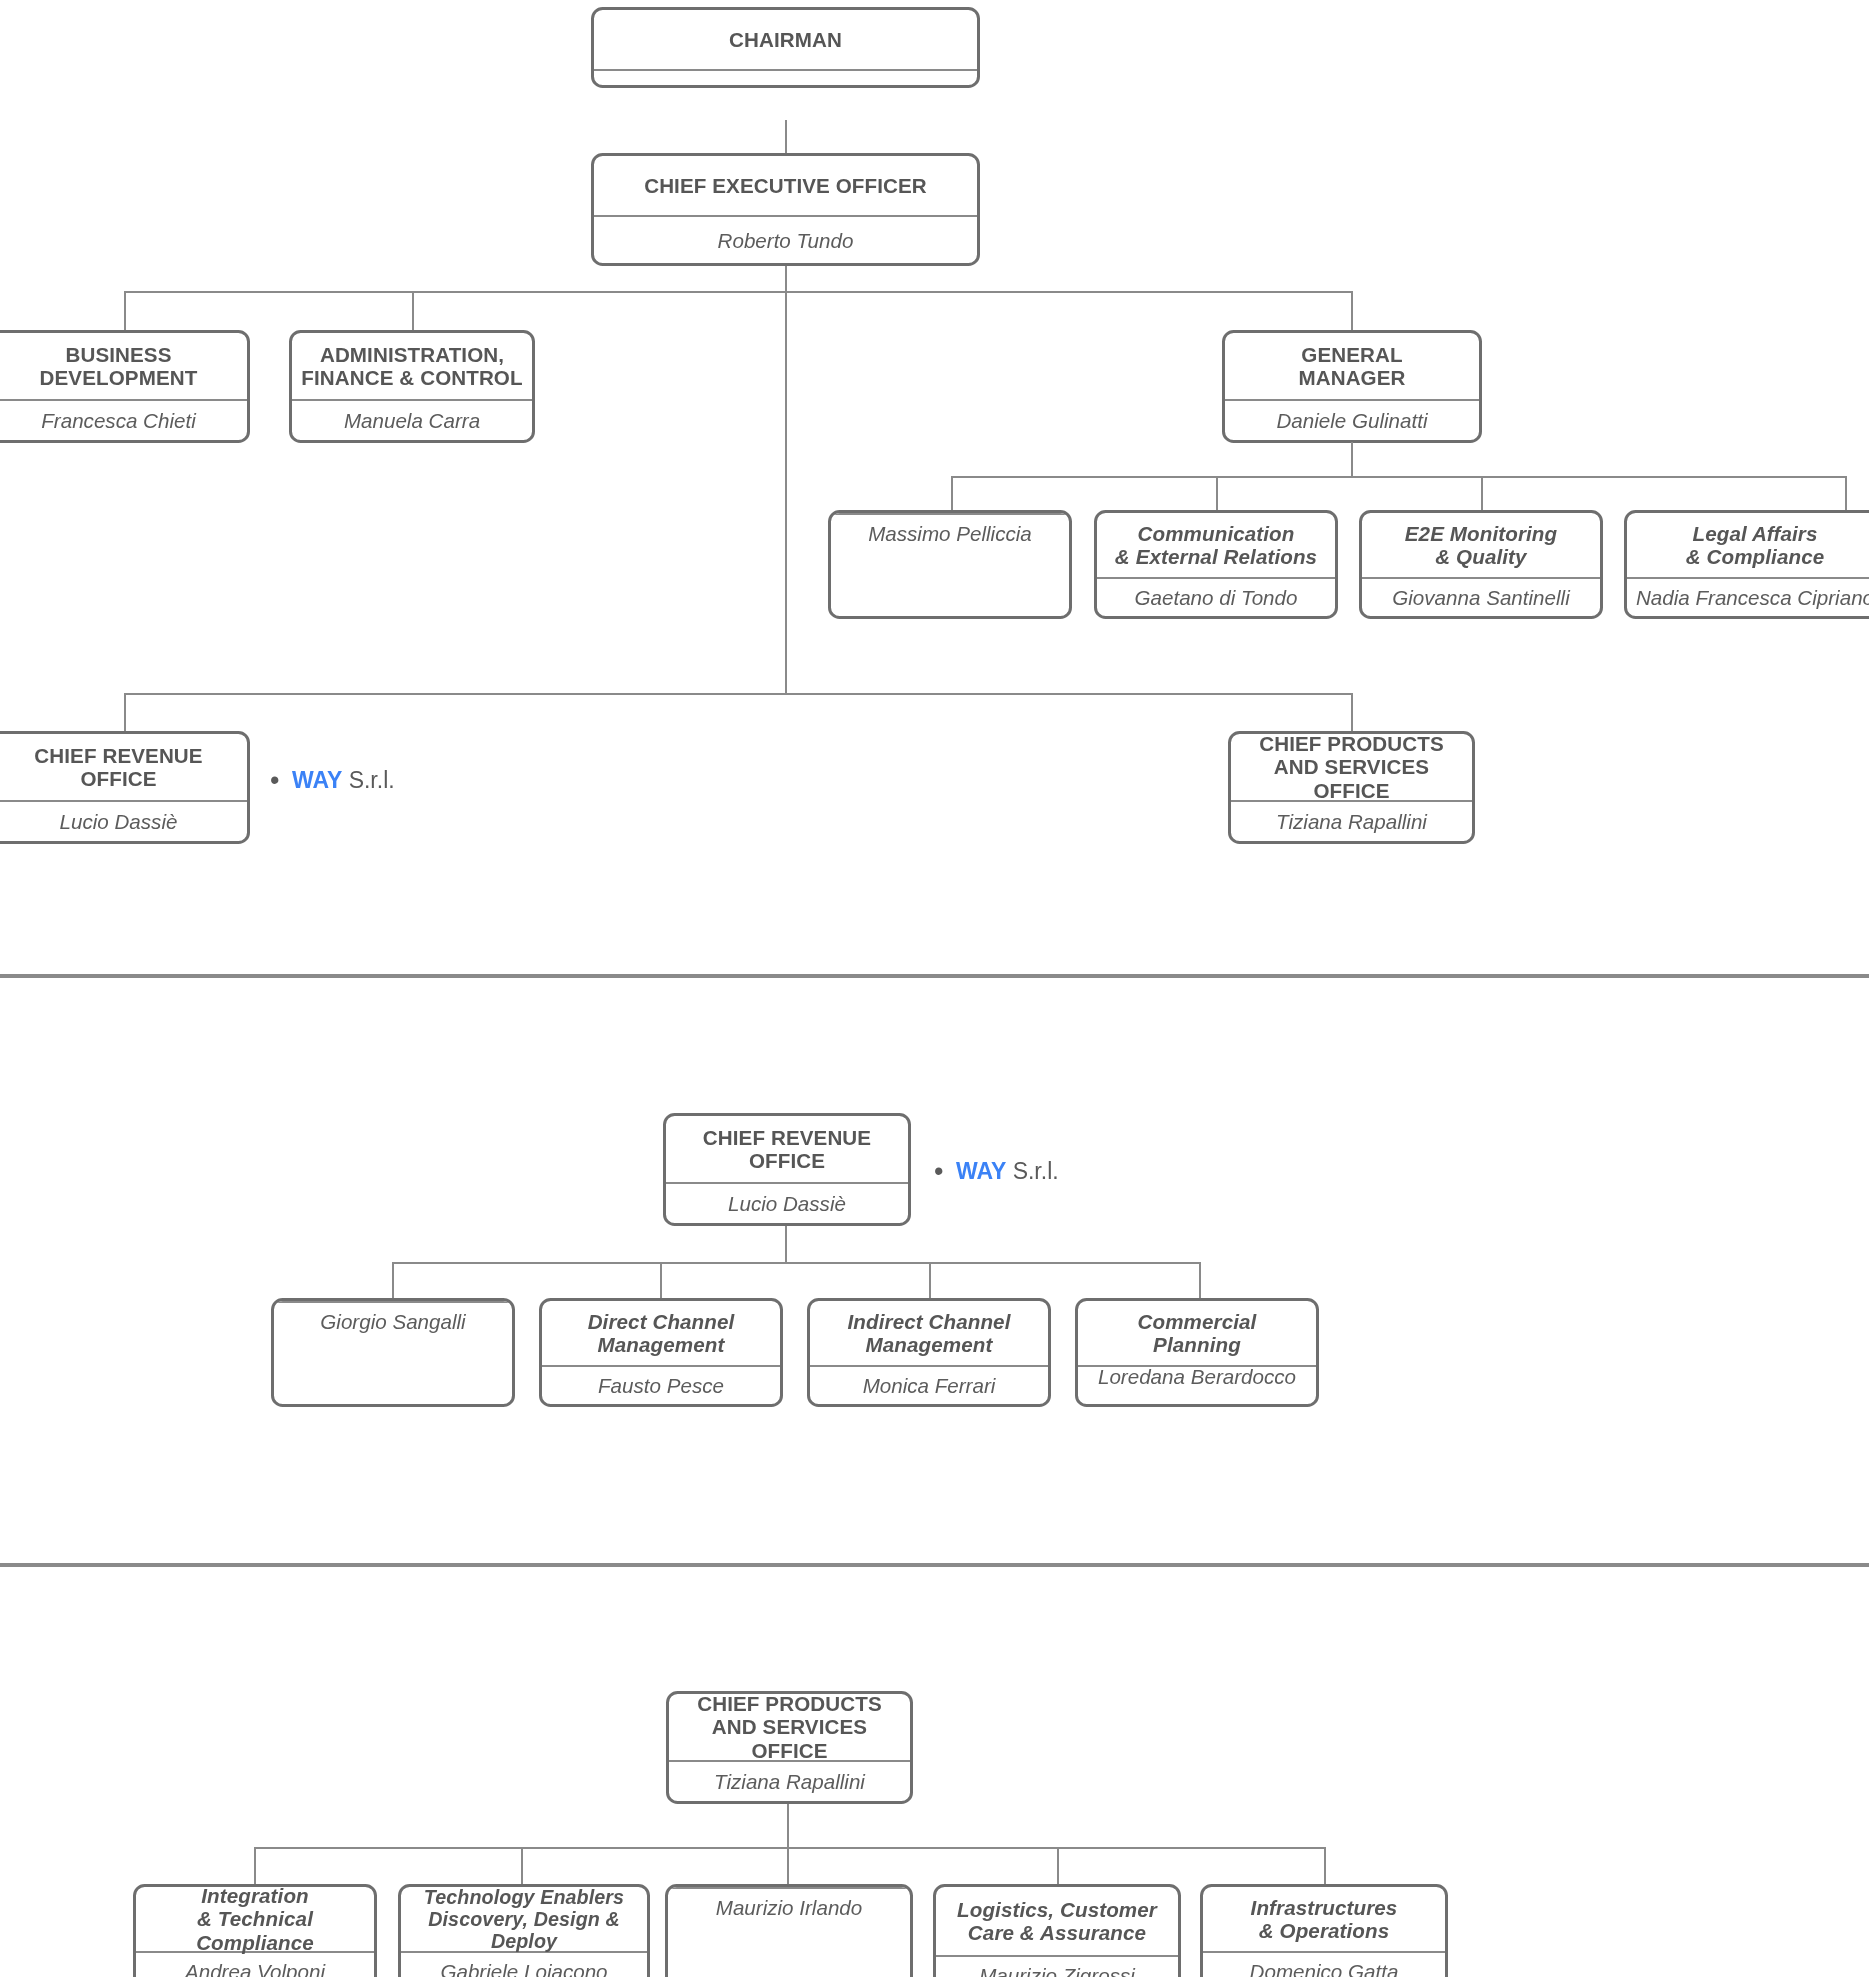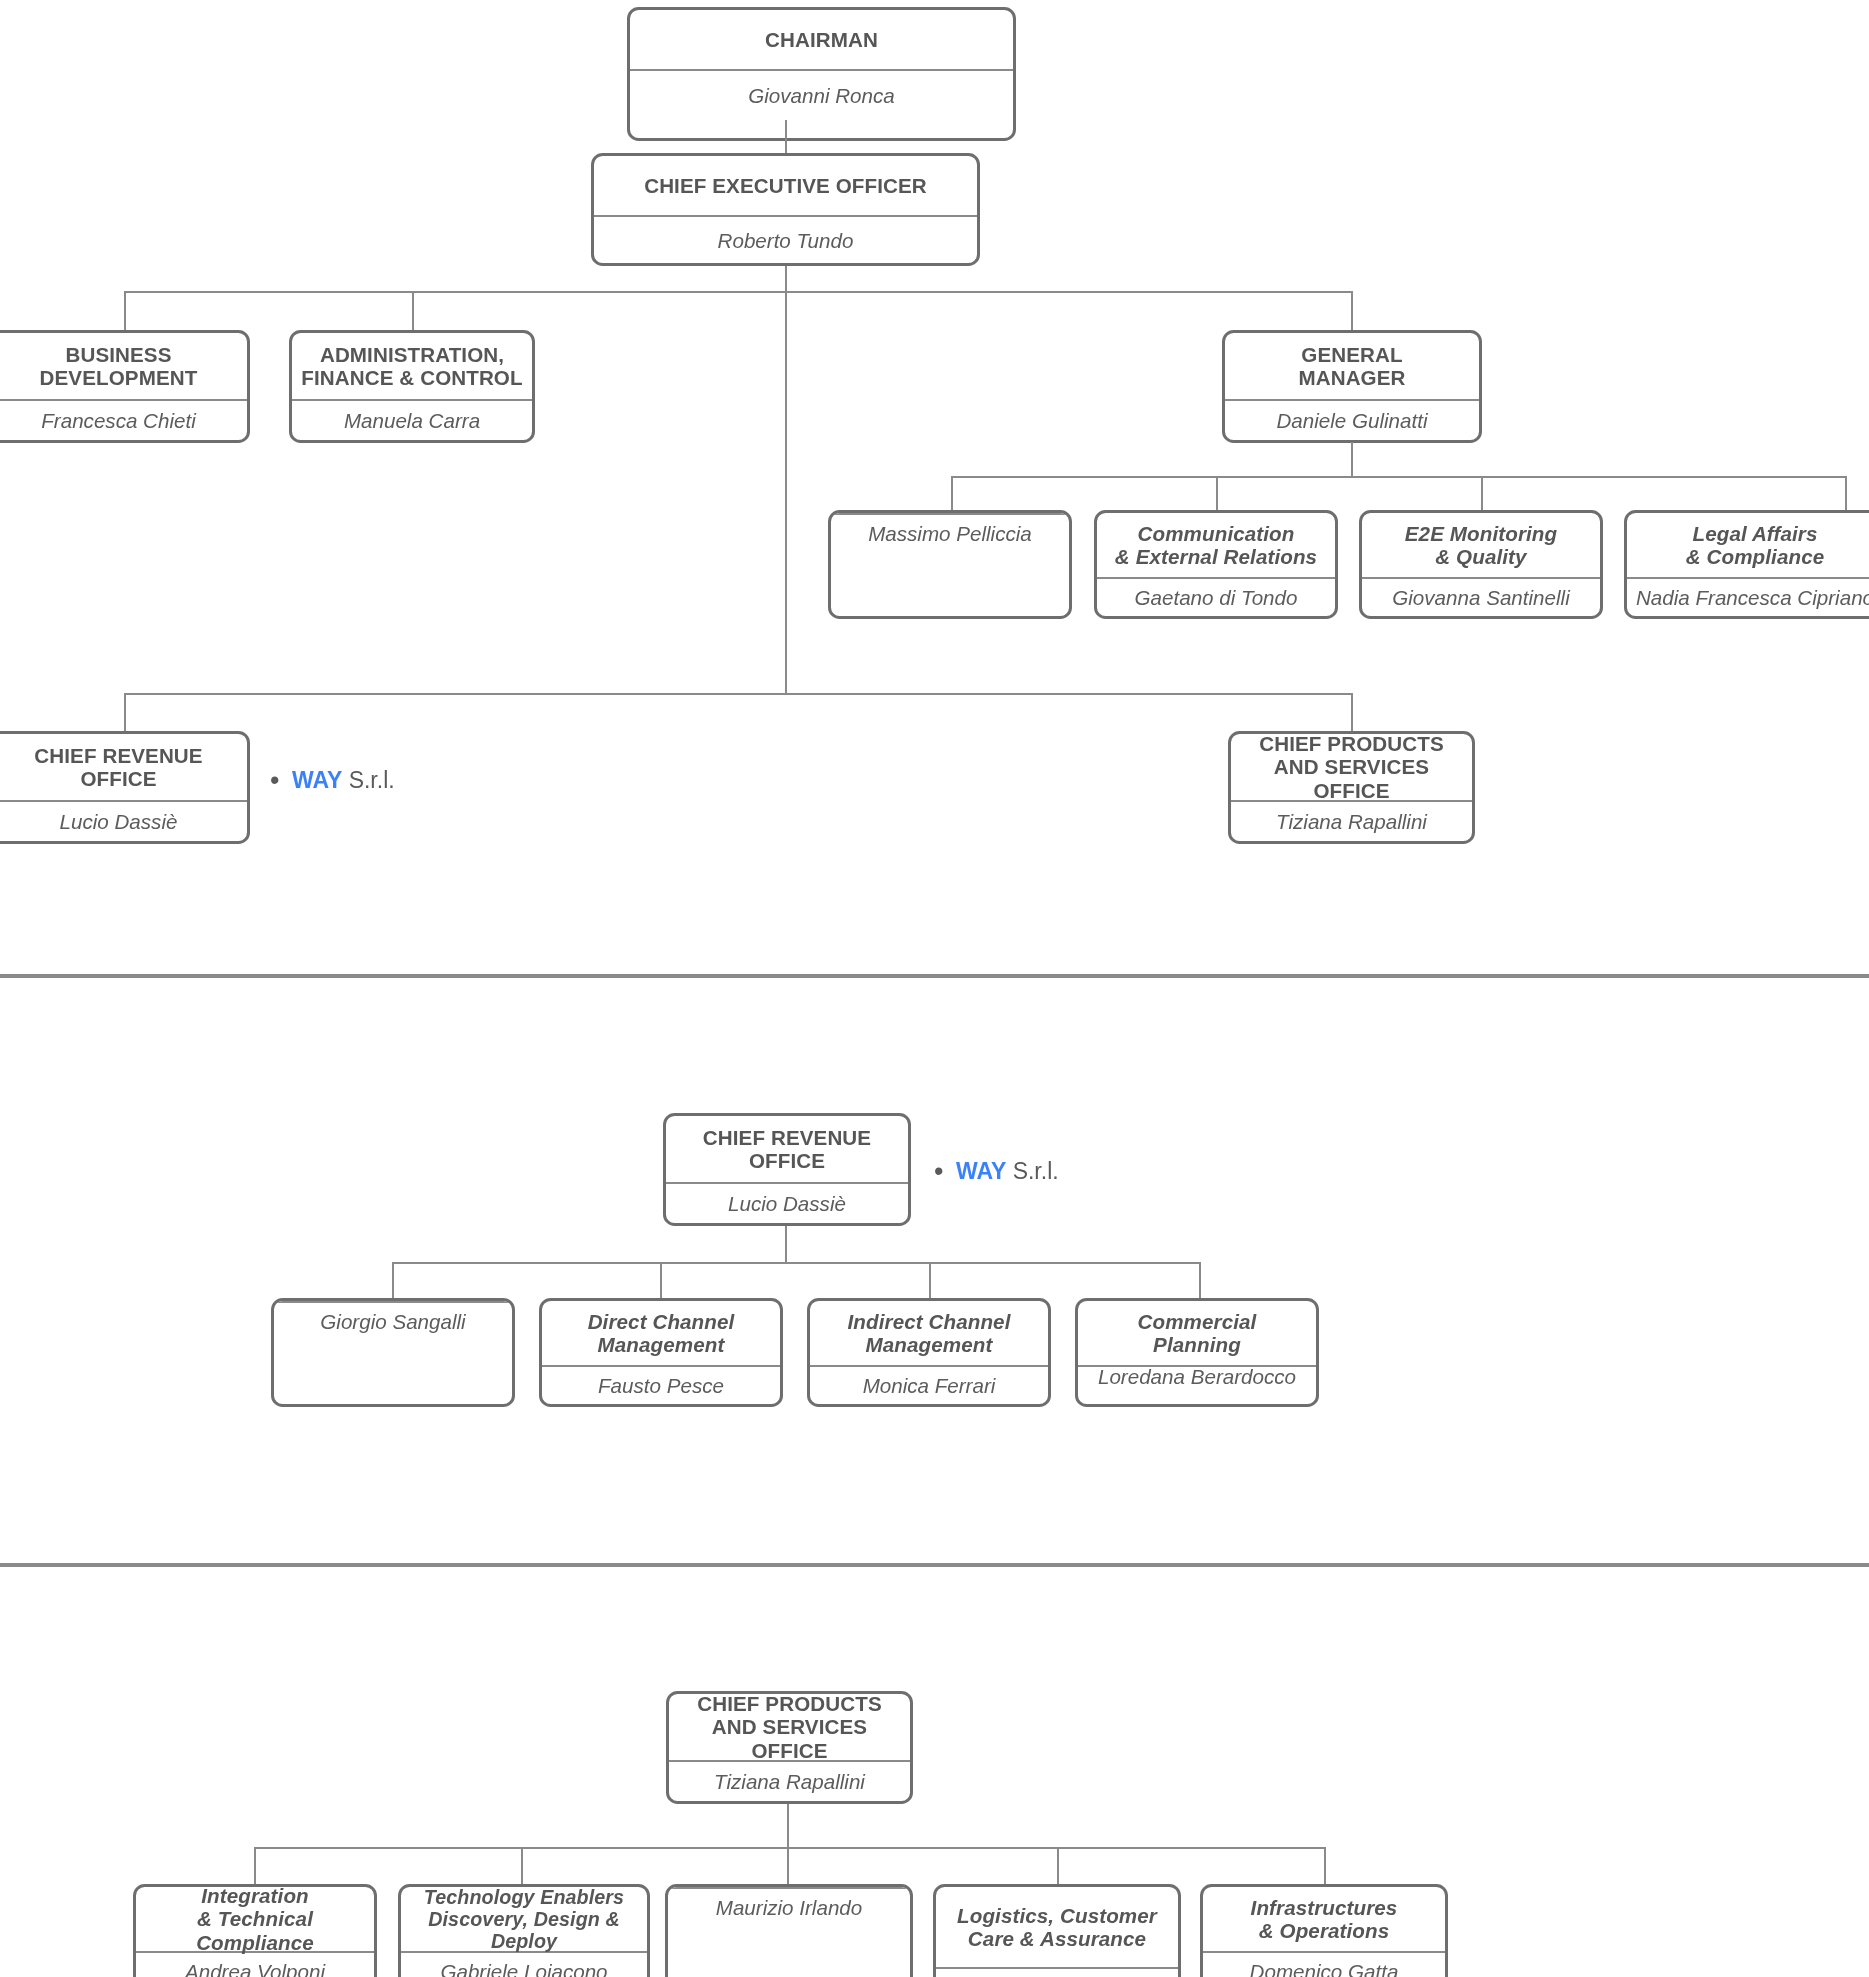--- a/index.html
+++ b/index.html
@@ -33,21 +33,21 @@
            font-size:23px;color:#5a5a5a;white-space:nowrap;}
   .waynote .bullet{font-size:27px;line-height:1;color:#5a5a5a;}
   .waynote .wb{font-weight:bold;color:#3b82f6;}
   .waynote .wn{font-weight:normal;color:#5a5a5a;}
 </style>
 </head>
 <body>
 
 <div>
 
-  <div class="box caps" style="left:591px;top:7.2px;width:389px;height:134px;margin-left:36px;">
+  <div class="box caps" style="left:591px;top:7.2px;width:389px;height:81px;">
     <div class="title" style="height:59px;">CHAIRMAN</div>
     <div class="divline"></div>
     <div class="person" style="height:50px;">Giovanni Ronca</div>
   </div>
 
   <div class="ln v" style="left:785px;top:120px;width:1.8px;height:33px;"></div>
 
   <div class="box caps" style="left:591px;top:153px;width:389px;height:113px;">
     <div class="title" style="height:59px;">CHIEF EXECUTIVE OFFICER</div>
     <div class="divline"></div>
@@ -225,21 +225,21 @@
     <div class="divline"></div>
     <div class="person" style="height:39px;">Gabriele Loiacono</div>
   </div>
 
   <div class="box ital" style="left:665px;top:1884px;width:248px;height:109px;">
     <div class="divline"></div>
     <div class="person" style="height:39px;">Maurizio Irlando</div>
   </div>
 
   <div class="box ital" style="left:933px;top:1884px;width:248px;height:109px;">
-    <div class="title" style="height:80px;white-space:pre-line;">Logistics, Customer
+    <div class="title" style="height:68px;white-space:pre-line;">Logistics, Customer
 Care &amp; Assurance</div>
     <div class="divline"></div>
     <div class="person" style="height:39px;">Maurizio Zigrossi</div>
   </div>
 
   <div class="box ital" style="left:1200px;top:1884px;width:248px;height:109px;">
     <div class="title" style="height:64px;white-space:pre-line;">Infrastructures
 &amp; Operations</div>
     <div class="divline"></div>
     <div class="person" style="height:39px;">Domenico Gatta</div>

